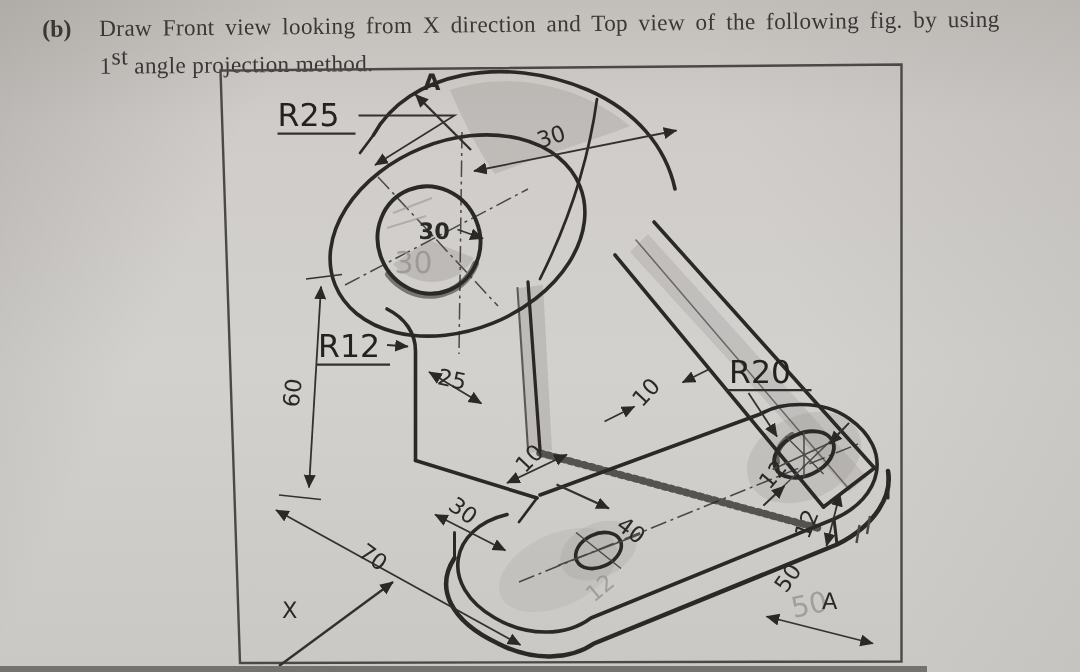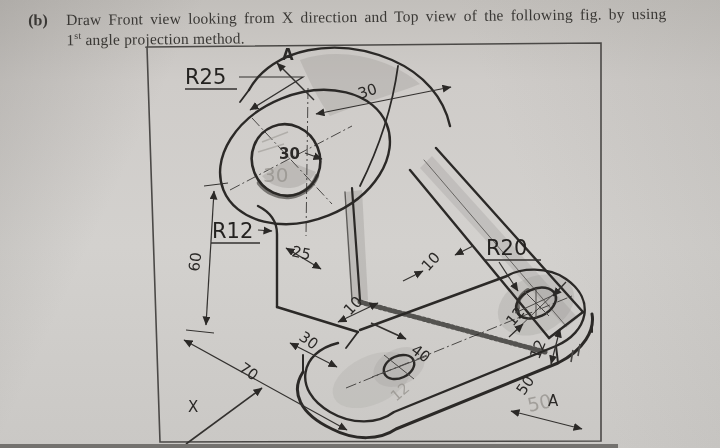--- a/index.html
+++ b/index.html
@@ -11,21 +11,21 @@
       linear-gradient(180deg,#c2bfbb 0%, #cfccc9 18%, #d3d1ce 55%, #cac8c5 100%);
     font-family:"Liberation Serif", serif;
   }
   .header{
     position:absolute;left:0;top:5px;width:720px;color:#3a3835;
     transform:rotate(-0.6deg);
   }
   .q-item{position:absolute;left:28px;top:3px;font-weight:bold;font-size:16px;}
   .q-line1{position:absolute;left:66px;top:3px;font-size:15.5px;word-spacing:3px;letter-spacing:.2px;white-space:nowrap;}
   .q-line2{position:absolute;left:66px;top:22px;font-size:15.5px;letter-spacing:.2px;white-space:nowrap;}
-  .q-line2 sup{font-size:10px;}
+  .q-line2 sup{font-size:16px;}
   svg{position:absolute;left:0;top:0;}
   .obj{stroke:#2b2927;fill:none;stroke-width:2.4;stroke-linecap:round;stroke-linejoin:round;}
   .thin{stroke:#4a4846;fill:none;stroke-width:1;}
   .cl{stroke:#4a4846;fill:none;stroke-width:1;stroke-dasharray:11 3 2 3;}
   .dim{stroke:#33312f;fill:none;stroke-width:1.2;}
   .dtxt{font-family:"DejaVu Sans", sans-serif;fill:#2b2927;stroke:none;font-size:15px;}
   .rtxt{font-family:"DejaVu Sans", sans-serif;fill:#242220;stroke:none;font-size:21px;}
   .ptxt{font-family:"DejaVu Sans", sans-serif;fill:#97948f;stroke:none;opacity:.8;}
   .pencil{fill:#8f8c88;stroke:none;}
   .strip{position:absolute;left:0;top:444px;width:618px;height:4px;background:#74726f;}

